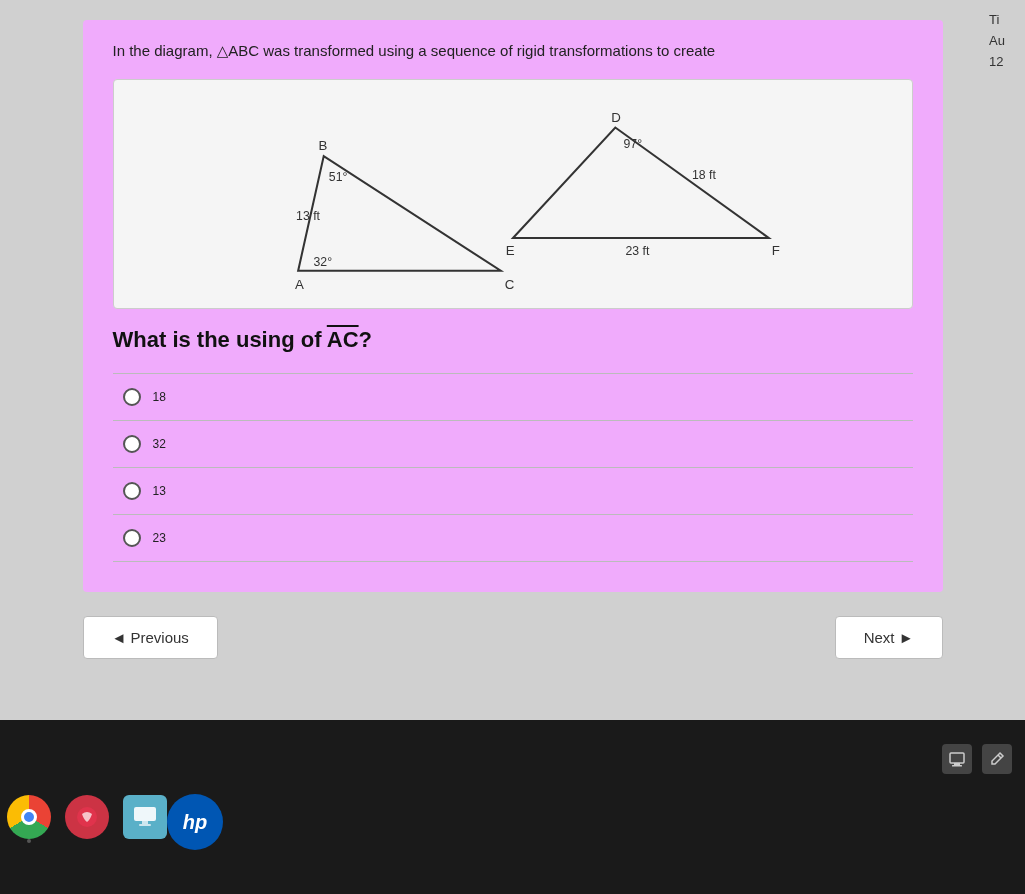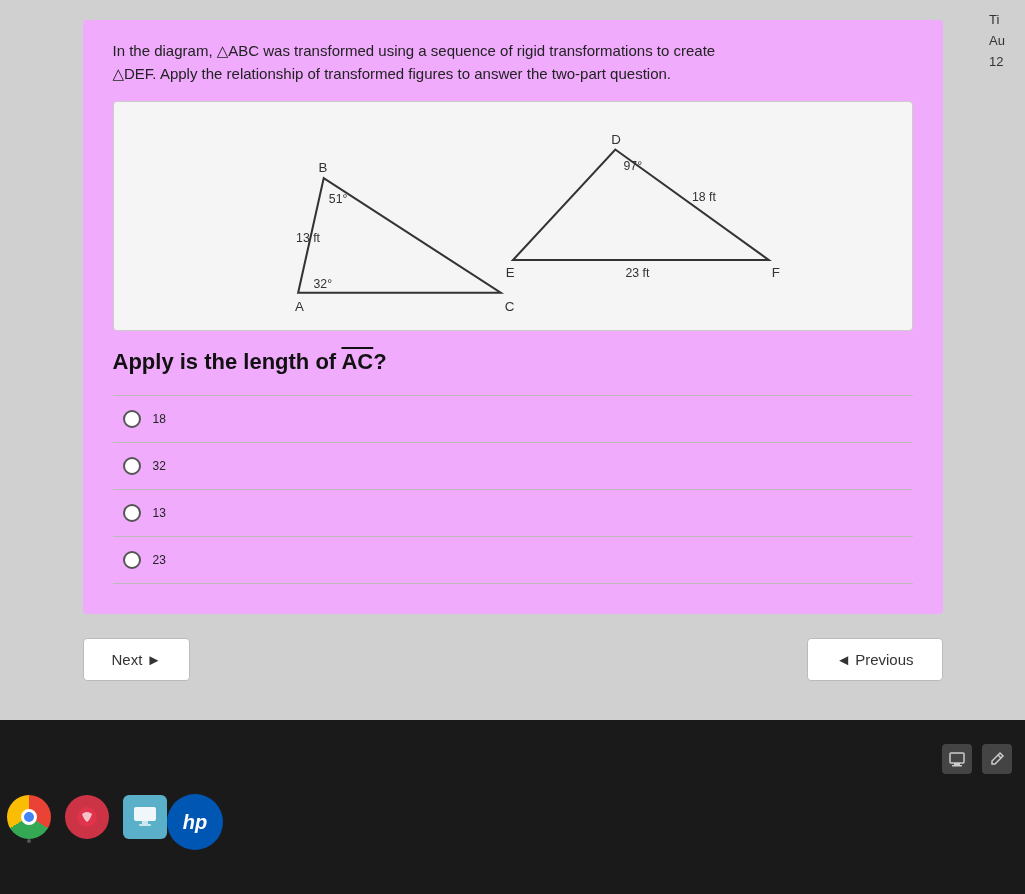--- a/index.html
+++ b/index.html
@@ -240,21 +240,20 @@
   <div class="side-info">
     <div>Ti</div>
     <div>Au</div>
     <div>12</div>
   </div>
 
   <div class="content-card">
 
     <p class="question-text">
       <span>In the diagram, △ABC was transformed using a sequence of rigid transformations to create</span><br>
-      <span>△DEF. Apply the relationship of transformed figures to answer the two-part question.</span>
     </p>
 
     <div class="diagram-area">
       <svg class="diagram-svg" viewBox="0 0 780 210" xmlns="http://www.w3.org/2000/svg">
 
         <polygon points="180,180 205,68 378,180" fill="none" stroke="#333" stroke-width="2"></polygon>
 
         <text x="200" y="62" font-size="13" fill="#333" font-family="Arial">B</text>
         <text x="177" y="198" font-size="13" fill="#333" font-family="Arial">A</text>
         <text x="382" y="198" font-size="13" fill="#333" font-family="Arial">C</text>
@@ -273,21 +272,21 @@
 
         <text x="498" y="60" font-size="12" fill="#333" font-family="Arial">97°</text>
 
         <text x="500" y="165" font-size="12" fill="#333" font-family="Arial">23 ft</text>
 
         <text x="565" y="90" font-size="12" fill="#333" font-family="Arial">18 ft</text>
       </svg>
     </div>
 
     <div class="what-question">
-      <span>Apply is the length of </span><span class="overline">AC</span><span>?</span>
+      <span>What is the using of </span><span class="overline">AC</span><span>?</span>
     </div>
 
     <div class="answer-options">
       <div class="answer-option">
         <span class="radio-circle"></span>
         <span class="option-label">18</span>
       </div>
       <div class="answer-option">
         <span class="radio-circle"></span>
         <span class="option-label">32</span>
@@ -298,22 +297,22 @@
       </div>
       <div class="answer-option">
         <span class="radio-circle"></span>
         <span class="option-label">23</span>
       </div>
     </div>
 
   </div>
 
   <div class="nav-buttons">
+    <button class="nav-btn">◄ Previous</button>
     <button class="nav-btn">Next ►</button>
-    <button class="nav-btn">◄ Previous</button>
   </div>
 
 </div>
 
 <div class="taskbar">
   <div class="taskbar-icons">
 
     <div class="taskbar-icon chrome-icon">
       <div class="chrome-center"></div>
       <div class="underline-dot"></div>

